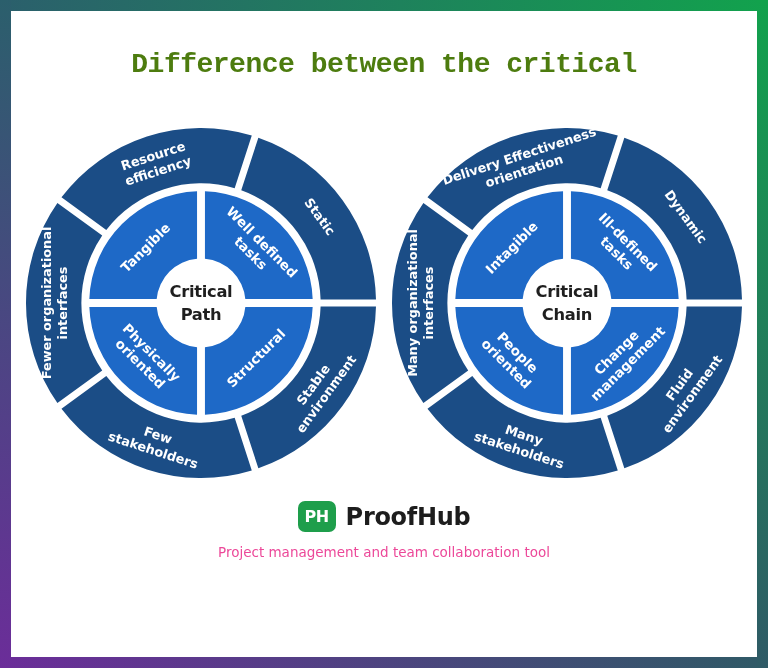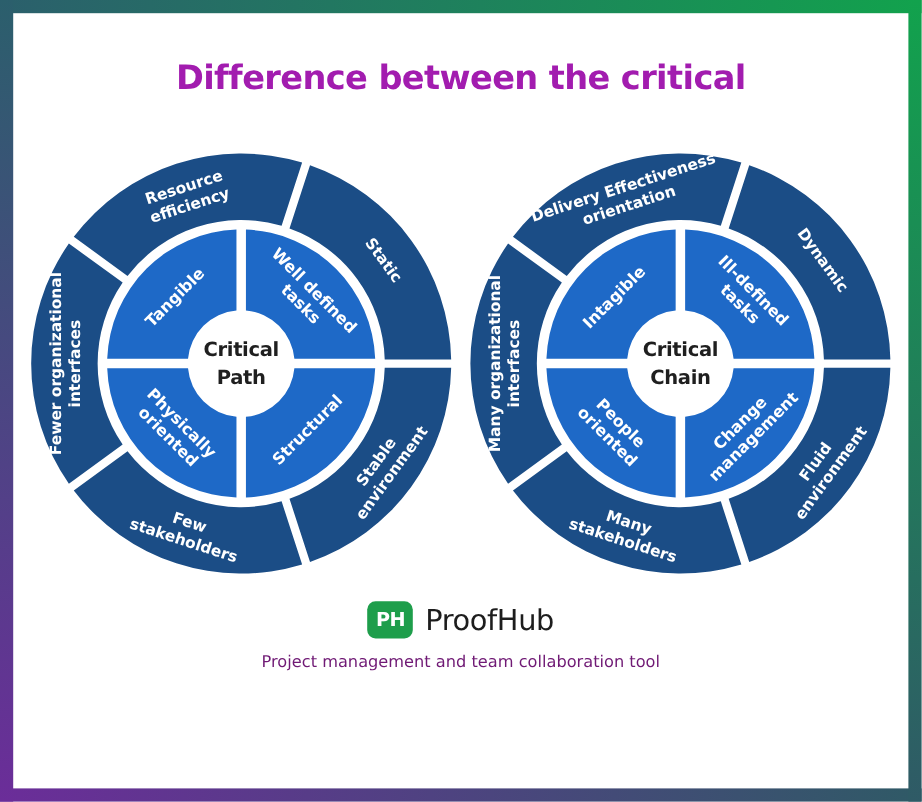--- a/index.html
+++ b/index.html
@@ -23,34 +23,34 @@
   }
   .wheels-row{display:flex;gap:14px;margin-top:36px;}
   .wheel-box{width:352px;height:352px;}
   .footer{display:flex;flex-direction:column;align-items:center;margin-top:22px;}
   .logo-row{display:flex;align-items:center;gap:10px;}
   .ph-badge{
     width:38px;height:31px;border-radius:7px;background:#1E9E4B;
     display:flex;align-items:center;justify-content:center;
     color:#ffffff;font-weight:700;font-size:16px;letter-spacing:-0.5px;
   }
-  .brand{font-size:24px;font-weight:400;color:#1d1d1d;letter-spacing:-0.3px;}
-  .tagline{margin-top:12px;font-size:13.5px;color:#701a75;}
+  .brand{font-size:24px;font-weight:700;color:#1d1d1d;letter-spacing:-0.3px;}
+  .tagline{margin-top:12px;font-size:13.5px;color:#ec4899;}
   svg text{font-family:"DejaVu Sans","Liberation Sans",sans-serif;}
 </style>
 </head>
 <body>
 
 <div class="frame-strip frame-top" style="background: linear-gradient(to right, rgb(43, 95, 108), rgb(18, 162, 77));"></div>
 <div class="frame-strip frame-bottom" style="background: linear-gradient(to right, rgb(107, 45, 153), rgb(47, 90, 102));"></div>
 <div class="frame-strip frame-left" style="background: linear-gradient(rgb(43, 95, 108), rgb(107, 45, 153));"></div>
 <div class="frame-strip frame-right" style="background: linear-gradient(rgb(18, 162, 77), rgb(47, 90, 102));"></div>
 
 <div class="content">
-  <h1 class="title" style="color: #a21caf;"><span>Difference between the critical</span><br></h1>
+  <h1 class="title" style="color: #4d7c0f; font-family: Liberation Mono, monospace;"><span>Difference between the critical</span><br></h1>
 
   <div class="wheels-row">
     <div class="wheel-box" id="wheel-0"><svg viewBox="0 0 356 356" width="352" height="352">
           <path d="M 36.89,71.15 A 177 177 0 0 1 229.36,8.61 L 212.05,61.89 A 121 121 0 0 0 82.21,104.08 Z" fill="#1B4D86"></path>
           <text transform="translate(132.11,36.77) rotate(-18)" text-anchor="middle" fill="#FFFFFF" font-size="13" font-weight="600"><tspan x="0" y="-3.5">Resource</tspan><tspan x="0" y="12.5">efficiency</tspan></text>
           <path d="M 236.01,10.78 A 177 177 0 0 1 354.97,174.50 L 298.95,174.50 A 121 121 0 0 0 218.70,64.05 Z" fill="#1B4D86"></path>
           <text transform="translate(298.14,90.71) rotate(54)" text-anchor="middle" fill="#FFFFFF" font-size="13" font-weight="600"><tspan x="0" y="4.5">Static</tspan></text>
           <path d="M 354.97,181.50 A 177 177 0 0 1 236.01,345.22 L 218.70,291.95 A 121 121 0 0 0 298.95,181.50 Z" fill="#1B4D86"></path>
           <text transform="translate(298.14,265.29) rotate(-54)" text-anchor="middle" fill="#FFFFFF" font-size="13" font-weight="600"><tspan x="0" y="-3.5">Stable</tspan><tspan x="0" y="12.5">environment</tspan></text>
           <path d="M 229.36,347.39 A 177 177 0 0 1 36.89,284.85 L 82.21,251.92 A 121 121 0 0 0 212.05,294.11 Z" fill="#1B4D86"></path>

